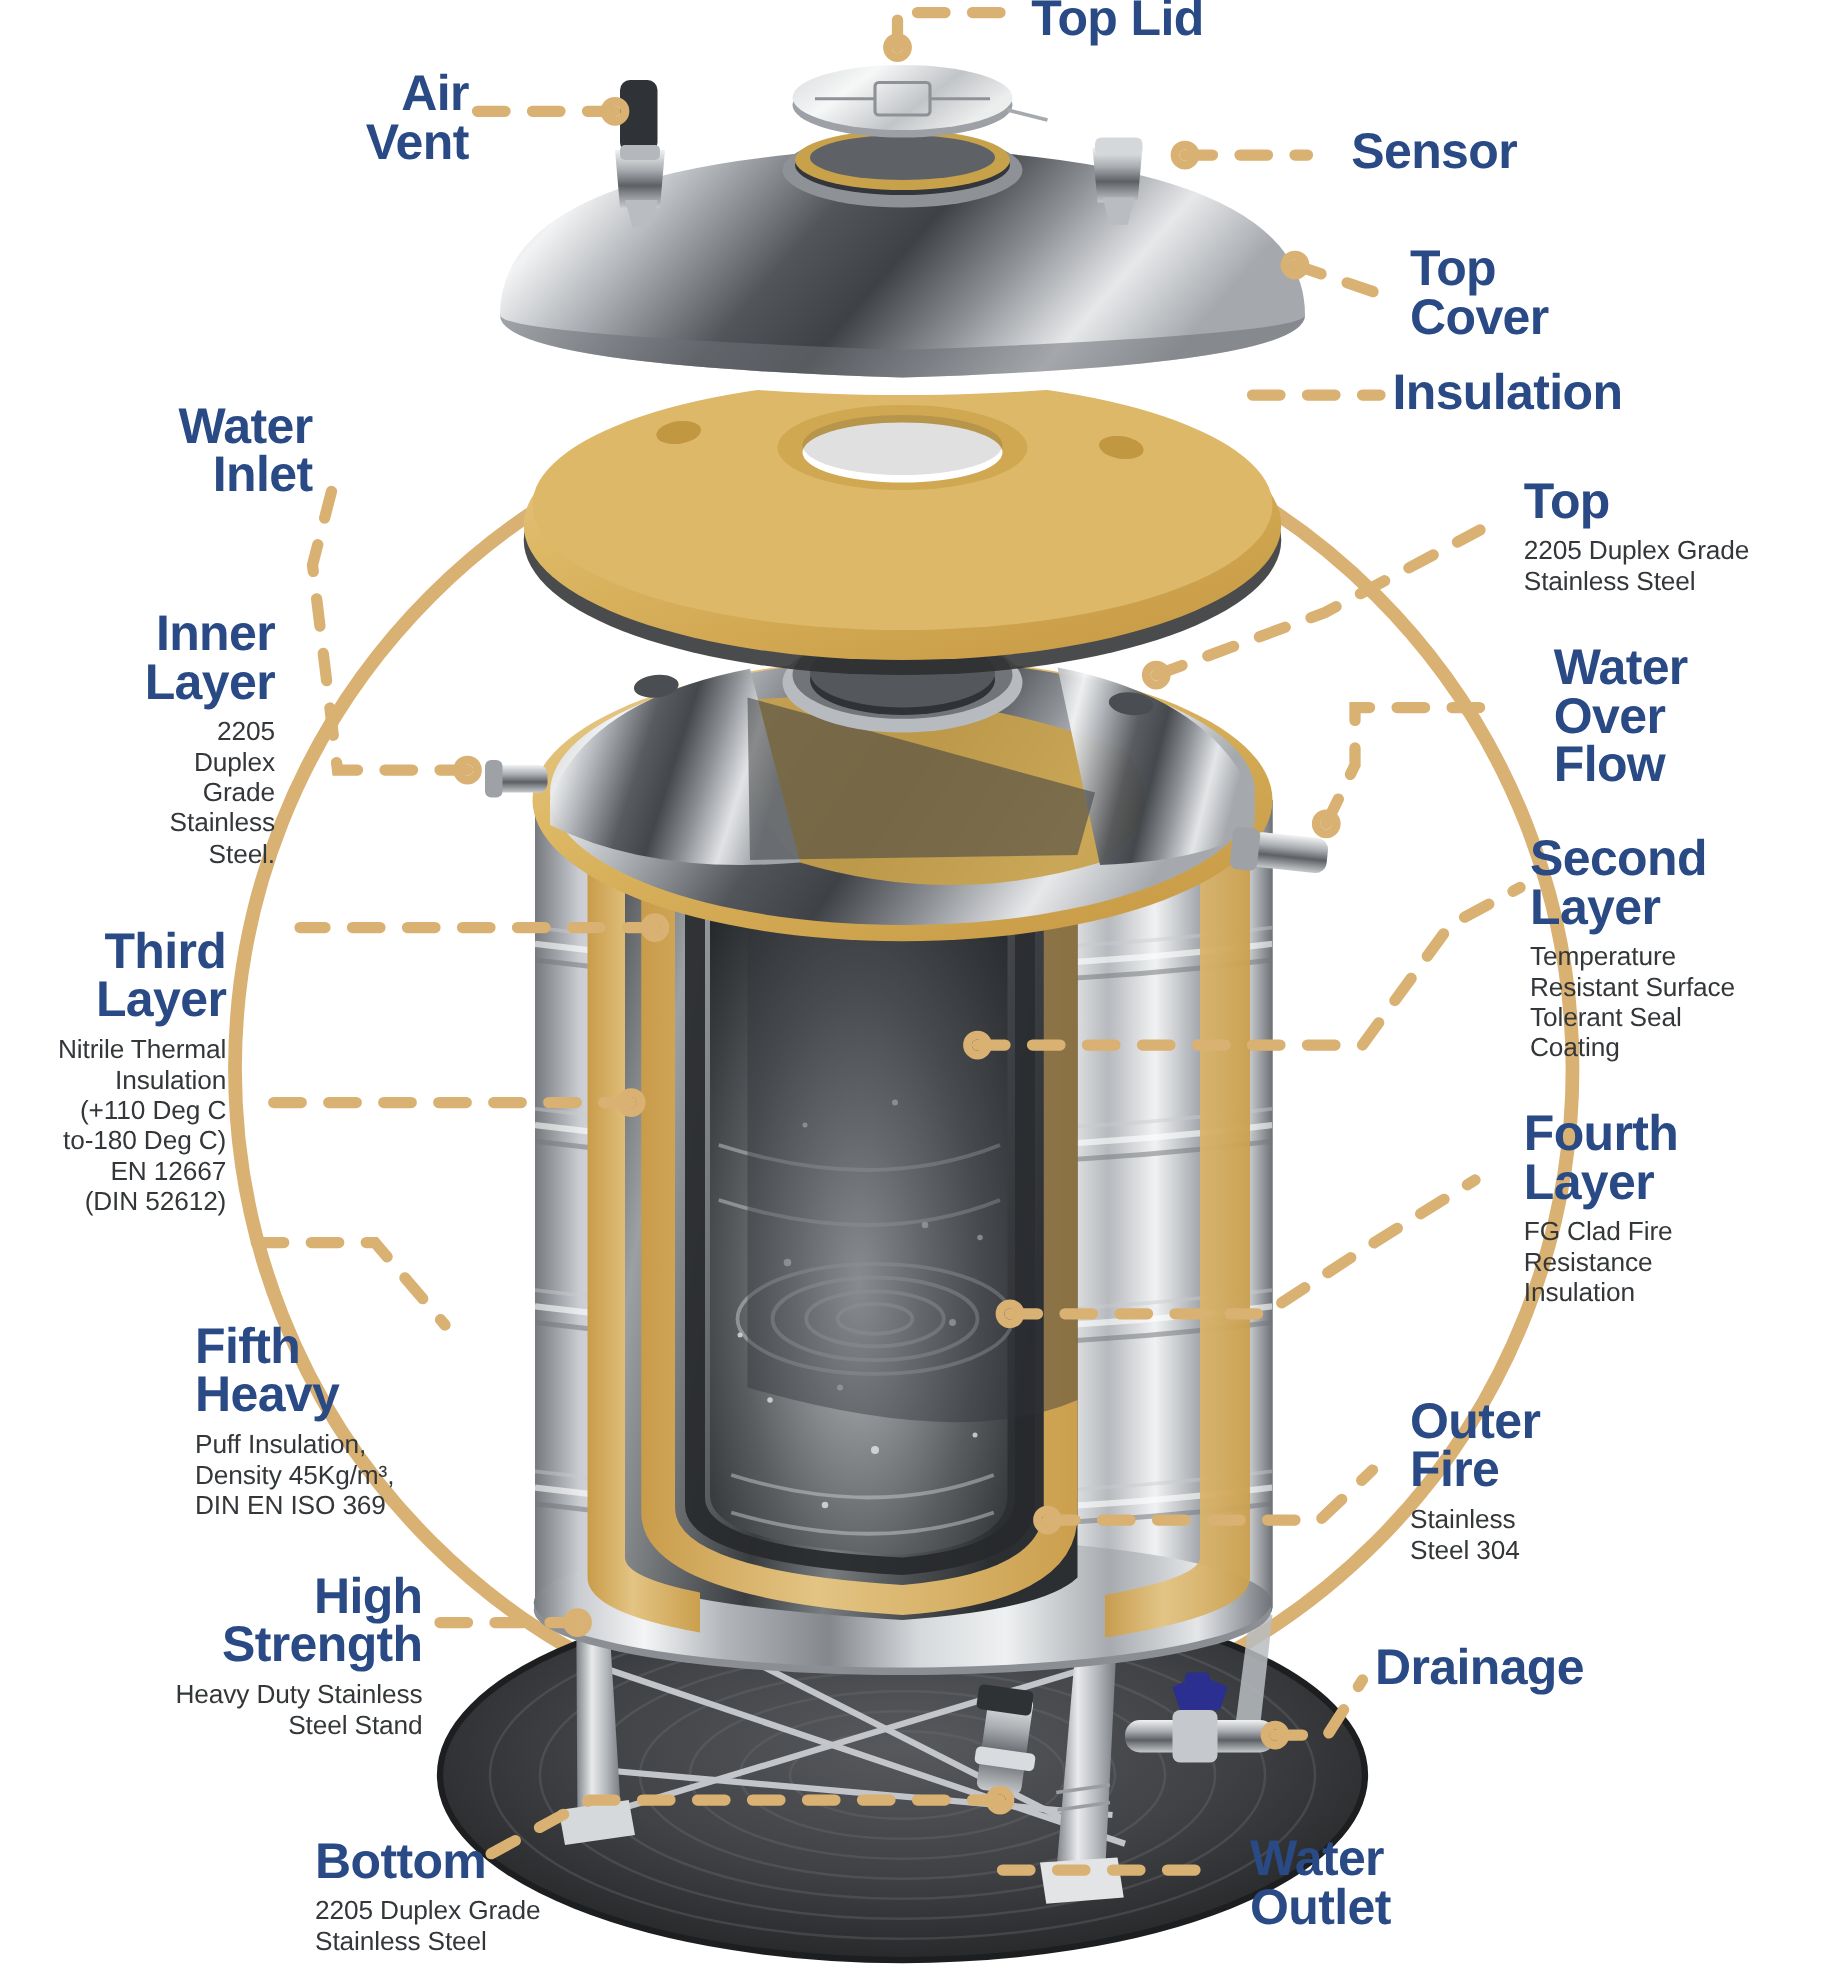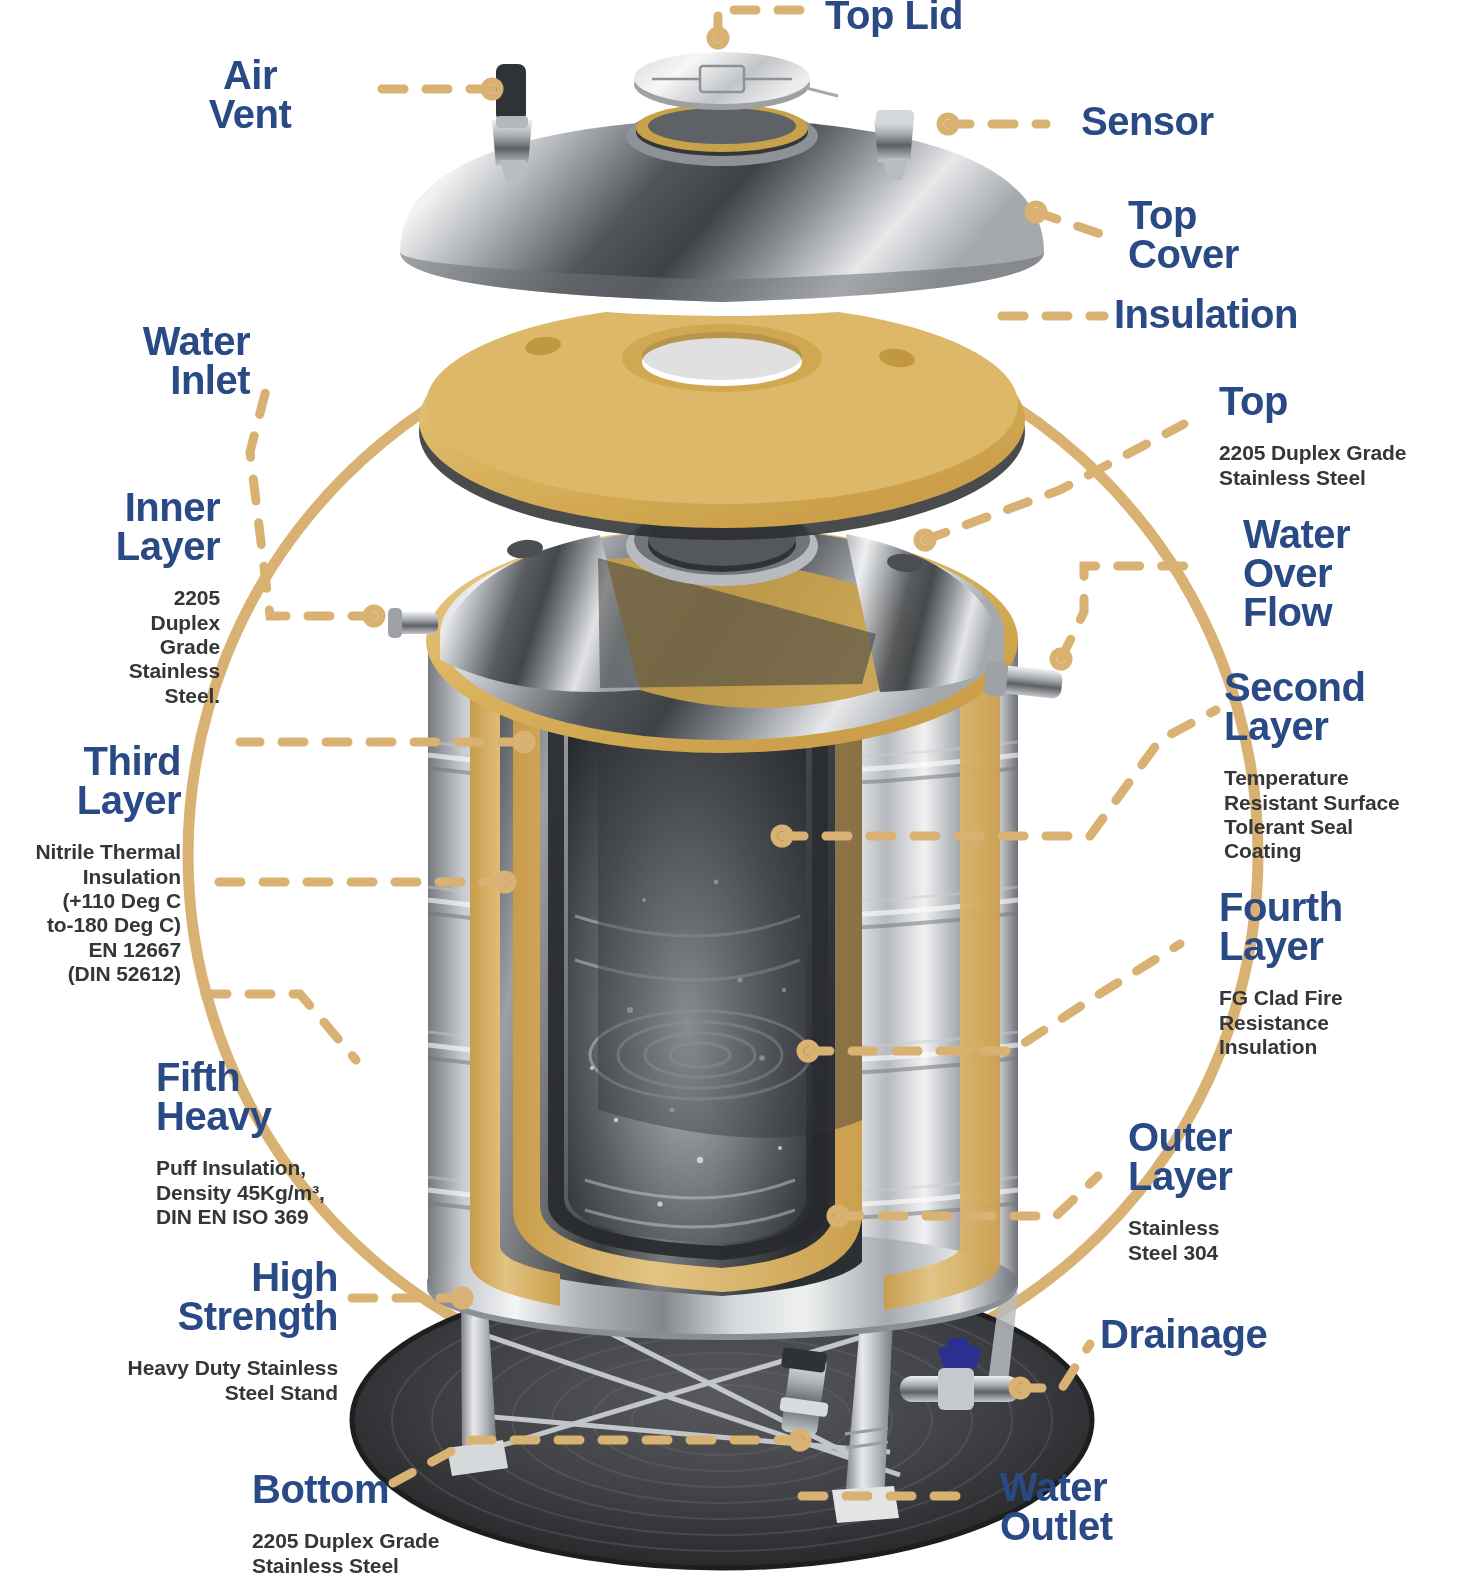--- a/index.html
+++ b/index.html
@@ -23,26 +23,26 @@
   .callout .hd{
     color:#2a4a86;
     font-weight:700;
     font-size:40px;
     line-height:0.98;
     letter-spacing:-0.5px;
     white-space:pre-line;
   }
   .callout .sub{
     color:#333739;
-    font-weight:700;
+    font-weight:400;
     font-size:21px;
     line-height:1.16;
     letter-spacing:-0.1px;
     white-space:pre-line;
-    margin-top:20px;
+    margin-top:8px;
   }
   .callout.right-al{text-align:right;}
   .callout.left-al{text-align:left;}
 </style>
 </head>
 <body>
 
 <div id="stage">
 
   <div id="artboard">
@@ -385,21 +385,21 @@
         <circle cx="1020" cy="1388" r="8"></circle>
         <circle cx="800" cy="1440" r="8"></circle>
       </g>
     </svg>
   </div>
 
   <div class="callout left-al" style="left:825px; top:-4px;">
     <div class="hd">Top Lid</div>
   </div>
 
-  <div class="callout right-al" style="left:125px; top:56px; width:250px;text-align:center;">
+  <div class="callout right-al" style="left:125px; top:56px; width:250px;">
     <div class="hd">Air
 Vent</div>
   </div>
 
   <div class="callout left-al" style="left:1058px; top:102px;margin-left:23px;">
     <div class="hd">Sensor</div>
   </div>
 
   <div class="callout left-al" style="left:1128px; top:196px;">
     <div class="hd">Top
@@ -468,21 +468,21 @@
   <div class="callout left-al" style="left:156px; top:1058px;">
     <div class="hd">Fifth
 Heavy</div>
     <div class="sub">Puff Insulation,
 Density 45Kg/m³,
 DIN EN ISO 369</div>
   </div>
 
   <div class="callout left-al" style="left:1128px; top:1118px;">
     <div class="hd">Outer
-Layer</div>
+Fire</div>
     <div class="sub">Stainless
 Steel 304</div>
   </div>
 
   <div class="callout right-al" style="left:78px; top:1258px; width:260px;">
     <div class="hd">High
 Strength</div>
     <div class="sub">Heavy Duty Stainless
 Steel Stand</div>
   </div>

